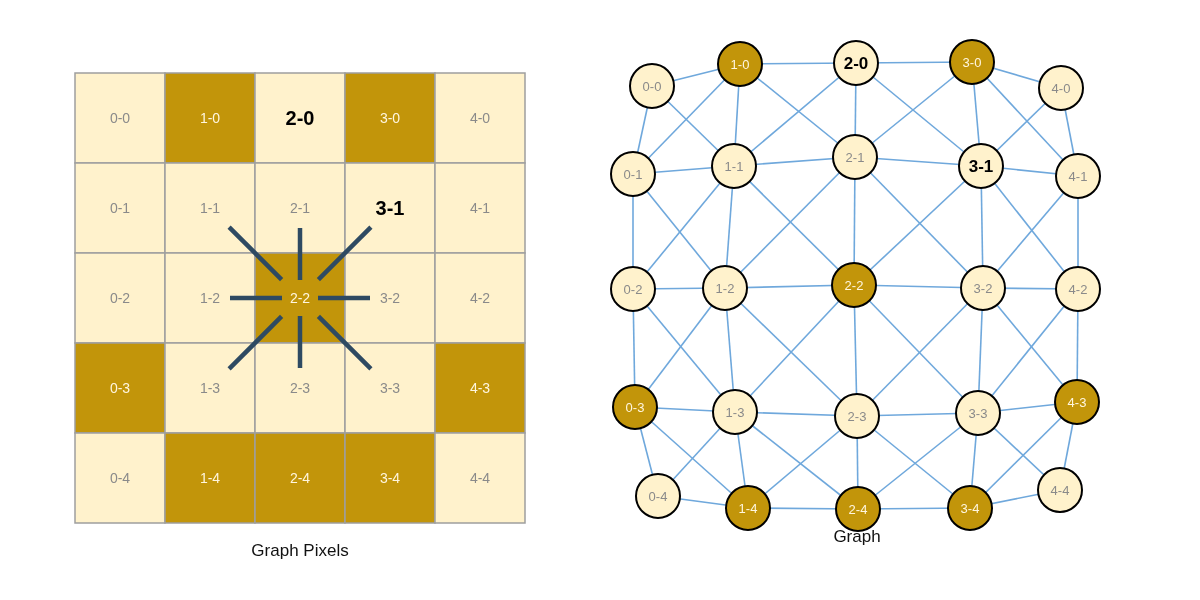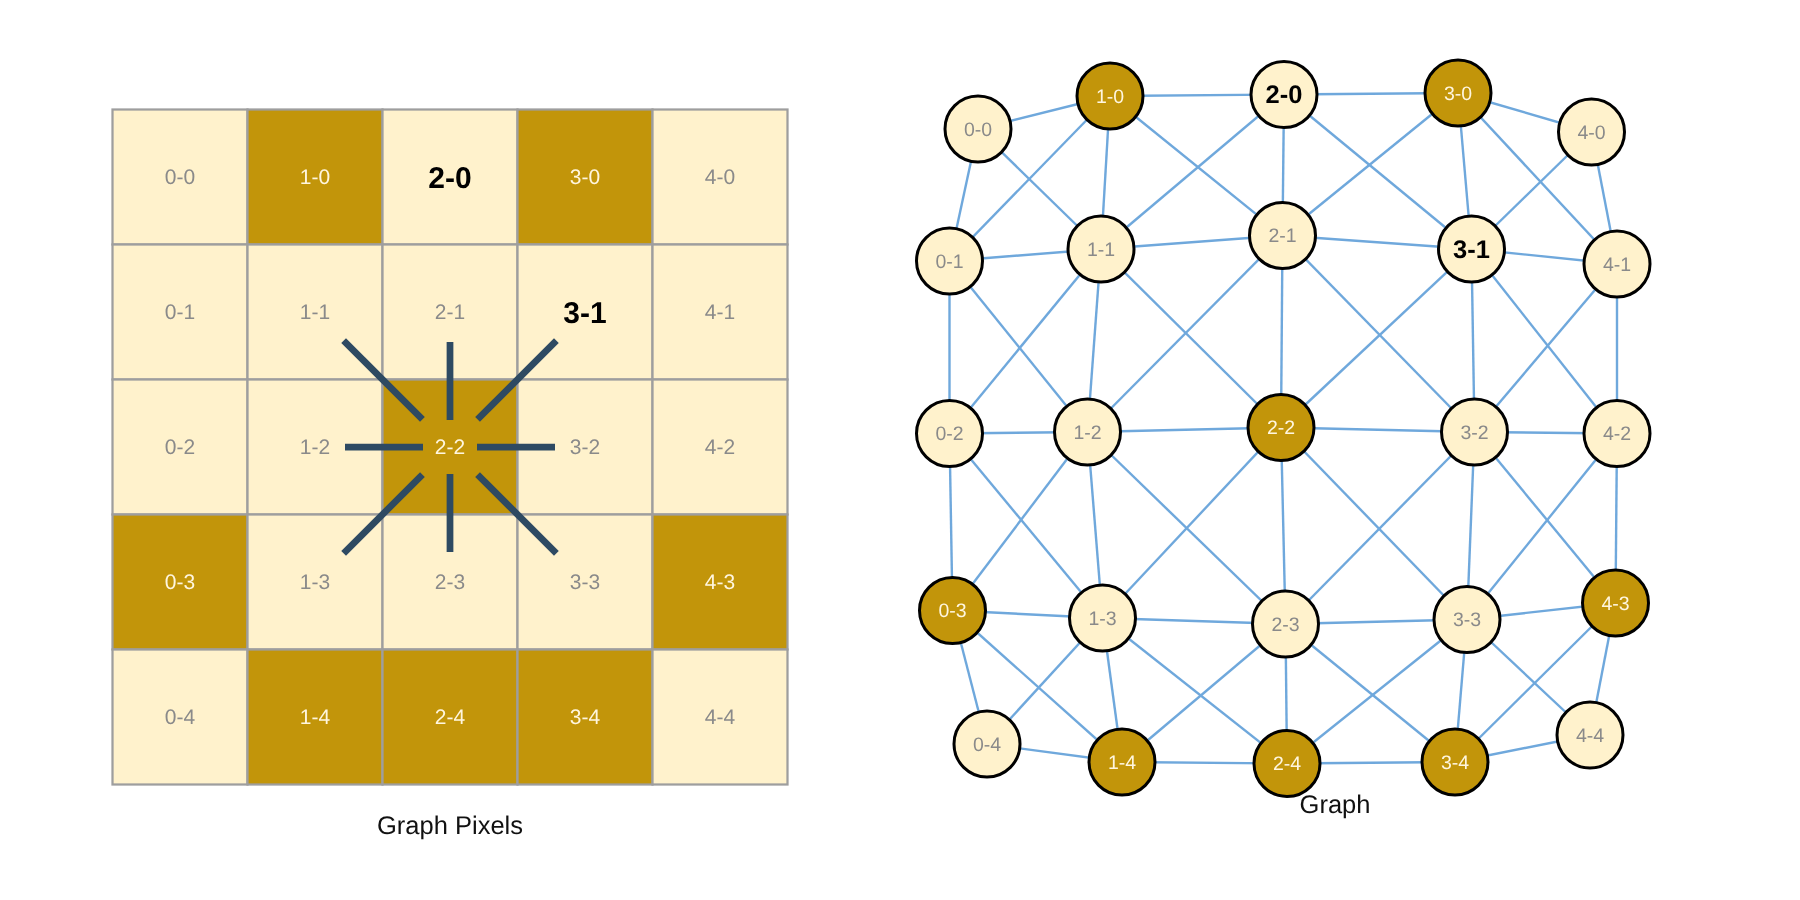--- a/index.html
+++ b/index.html
@@ -13,21 +13,21 @@
   #fig { position: absolute; left: 0; top: 0; }
   svg text { font-family: "Liberation Sans", sans-serif; }
   .caption {
     position: absolute;
     transform: translateX(-50%);
     font-size: 17px;
     color: #111111;
     white-space: nowrap;
   }
   .caption-left  { left: 300px; top: 541px; }
-  .caption-right { left: 890px; top: 527px; }
+  .caption-right { left: 857px; top: 527px; }
 </style>
 </head>
 <body>
 
 <svg id="fig" width="1200" height="600" viewBox="0 0 1200 600">
   <g id="grid-layer">
       <rect x="75" y="73" width="90" height="90" fill="#FFF2CC" stroke="#9E9E9E" stroke-width="1.5"></rect>
       <text x="120" y="118" dy="0.35em" text-anchor="middle" fill="#8A8A8A" font-size="14" font-weight="normal">0-0</text>
       <rect x="165" y="73" width="90" height="90" fill="#C2950A" stroke="#9E9E9E" stroke-width="1.5"></rect>
       <text x="210" y="118" dy="0.35em" text-anchor="middle" fill="#FFF6DF" font-size="14" font-weight="normal">1-0</text>

